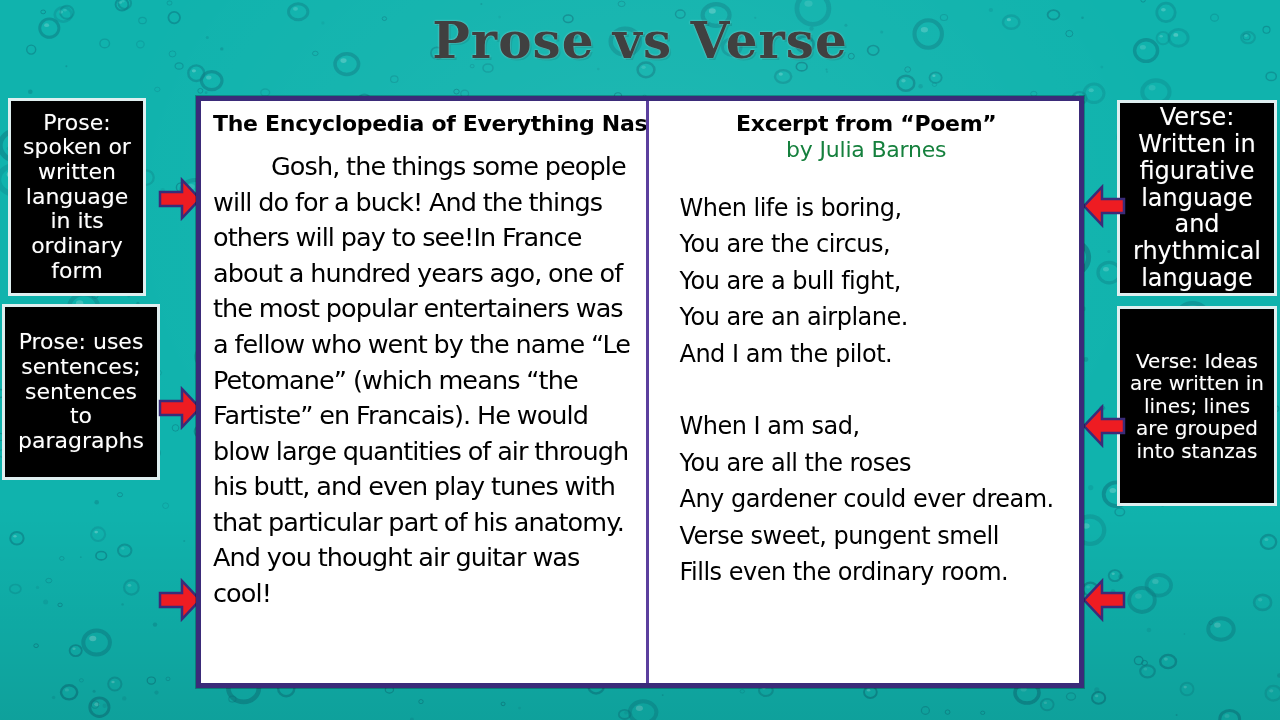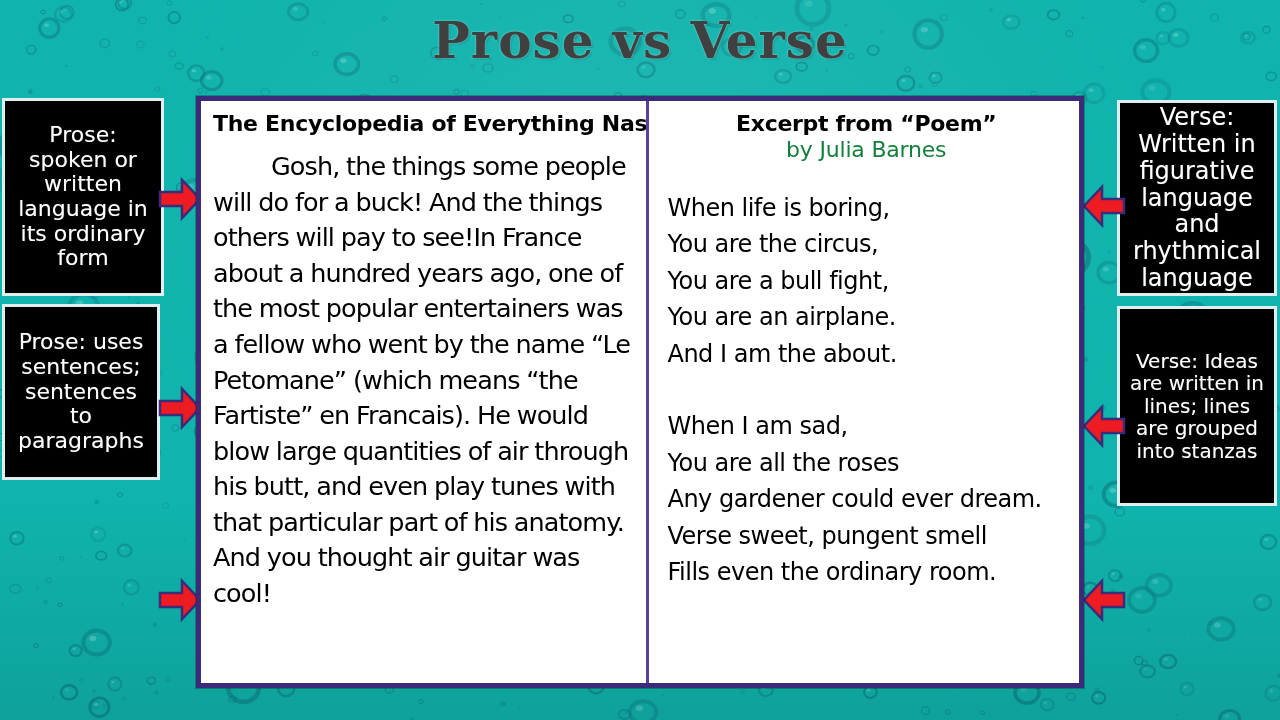--- a/index.html
+++ b/index.html
@@ -114,21 +114,21 @@
     word-spacing: -0.5px;
   }
   .poem {
     margin-top: 26px;
     color: #000;
     font-family: "DejaVu Sans", sans-serif;
     font-size: 24px;
     line-height: 36.5px;
     letter-spacing: -0.5px;
   }
-  .stanza { margin: 4px; }
+  .stanza { margin: 16px; }
   .stanza + .stanza { margin-top: 36px; }
   .poem-line { white-space: nowrap; }
 
   
   .callout {
     position: absolute;
     box-sizing: border-box;
     background: #000000;
     border: 3px solid #dfeff0;
     color: #ffffff;
@@ -138,21 +138,21 @@
     align-items: center;
     justify-content: center;
     padding: 4px 6px;
     line-height: 1.12;
   }
   .callout .ctext {
     display: block;
     width: 100%;
     text-shadow: 0 0 1px rgba(255,255,255,0.35);
   }
-  .callout-l1 { left: 2px;    top: 98px;  width: 162px; height: 198px; font-size: 22px; }
+  .callout-l1 { left: 8px;    top: 98px;  width: 138px; height: 198px; font-size: 22px; }
   .callout-l2 { left: 2px;    top: 304px; width: 158px; height: 176px; font-size: 22px; }
   .callout-r1 { left: 1117px; top: 100px; width: 160px; height: 196px; font-size: 24px; }
   .callout-r2 { left: 1117px; top: 306px; width: 160px; height: 200px; font-size: 20px; }
 
   
   .arrow {
     position: absolute;
     width: 44px;
     height: 46px;
   }
@@ -1830,21 +1830,21 @@
 
     <div class="col col-right">
       <div class="col-head">Excerpt from “Poem”</div>
       <div class="col-subhead">by Julia Barnes</div>
       <div class="poem">
         <div class="stanza">
           <div class="poem-line">When life is boring,</div>
           <div class="poem-line">You are the circus,</div>
           <div class="poem-line">You are a bull fight,</div>
           <div class="poem-line">You are an airplane.</div>
-          <div class="poem-line">And I am the about.</div>
+          <div class="poem-line">And I am the pilot.</div>
         </div>
         <div class="stanza">
           <div class="poem-line">When I am sad,</div>
           <div class="poem-line">You are all the roses</div>
           <div class="poem-line">Any gardener could ever dream.</div>
           <div class="poem-line">Verse sweet, pungent smell</div>
           <div class="poem-line">Fills even the ordinary room.</div>
         </div>
       </div>
     </div>

